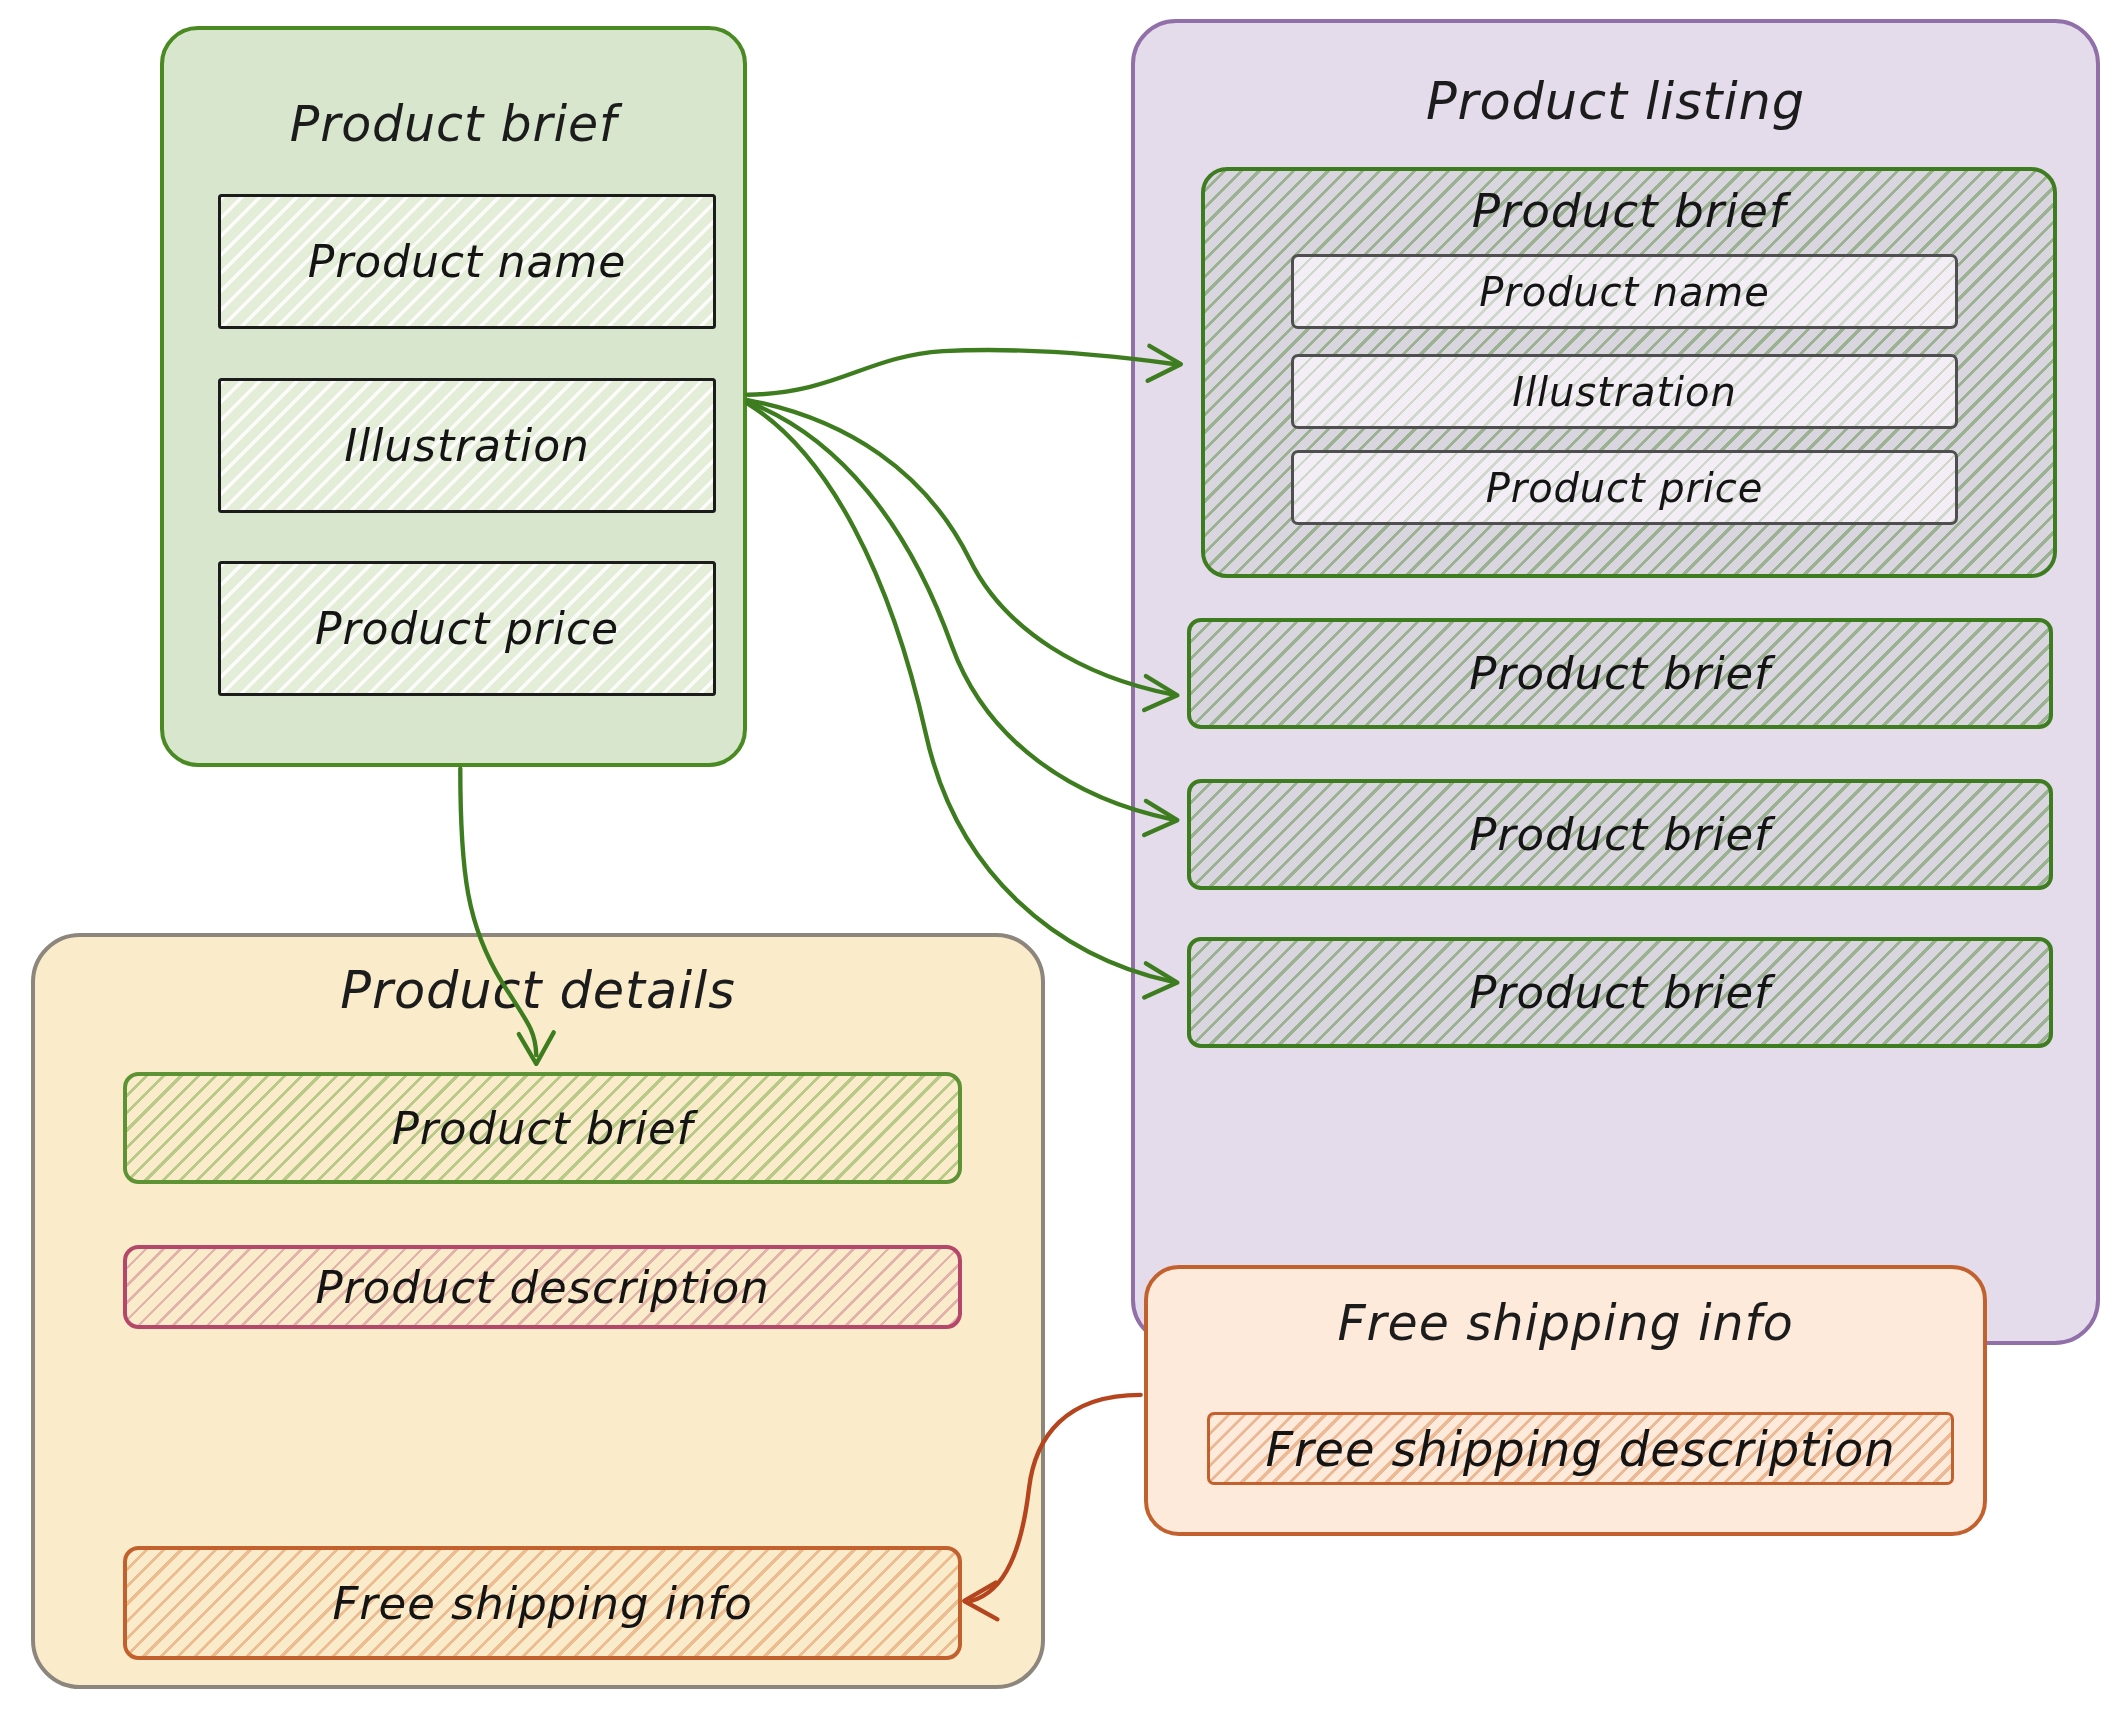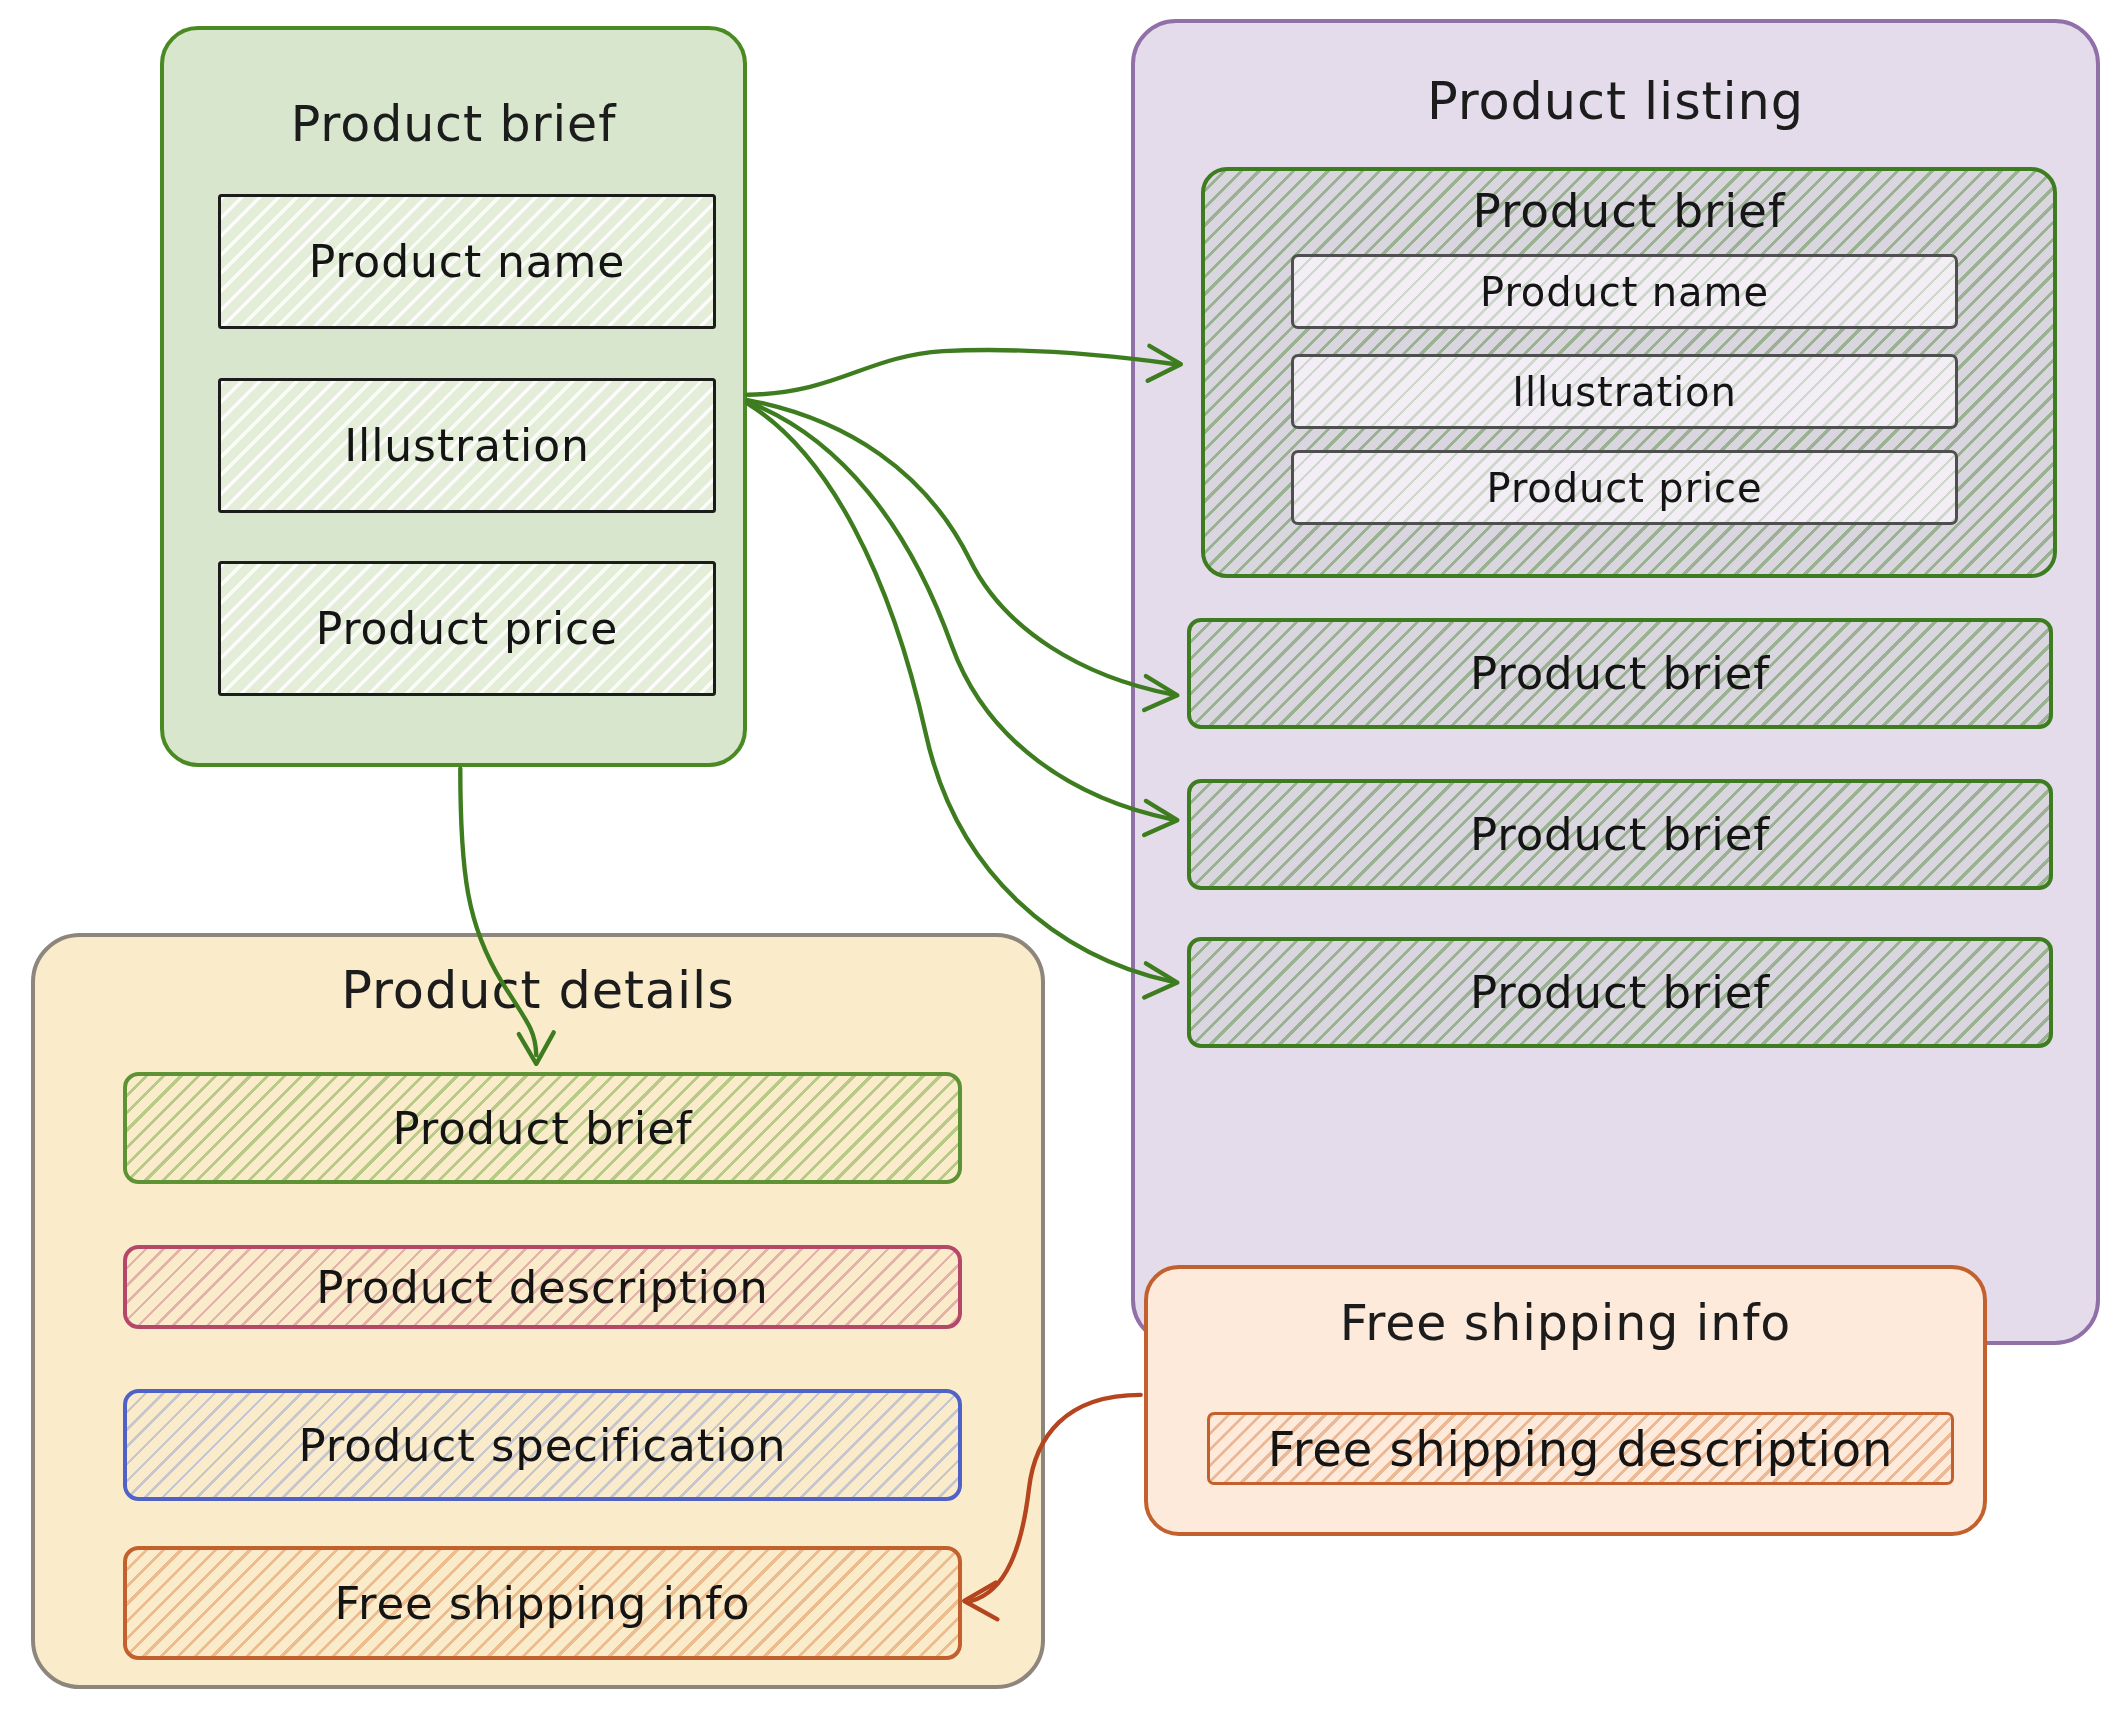--- a/index.html
+++ b/index.html
@@ -4,21 +4,21 @@
 <style>
   html,body{margin:0;padding:0;}
   body{
     width:2125px;height:1732px;
     position:relative;
     background:#ffffff;
     font-family:"DejaVu Sans","Liberation Sans",sans-serif;
     color:#1c1c1c;
     overflow:hidden;
   }
-  .panel{position:absolute;box-sizing:border-box;}
+  .panel{position:absolute;box-sizing:border-box;font-style:italic;}
   .panel-title{
     position:absolute;left:0;right:0;
     text-align:center;
     font-size:51px;font-weight:400;
     color:#1c1c1c;
     letter-spacing:0.9px;
   }
   .bar{
     position:absolute;box-sizing:border-box;
     display:flex;align-items:center;justify-content:center;
@@ -136,21 +136,20 @@
 
   <div class="bar listing-row" style="top:595px;">Product brief</div>
   <div class="bar listing-row" style="top:756px;">Product brief</div>
   <div class="bar listing-row" style="top:914px;">Product brief</div>
 </div>
 
 <div class="panel details-panel">
   <div class="panel-title">Product details</div>
   <div class="bar details-row row-green" style="top:135px;height:112px;">Product brief</div>
   <div class="bar details-row row-pink" style="top:308px;height:84px;">Product description</div>
-  <div class="bar details-row row-blue" style="top:452px;height:112px;">Product specification</div>
   <div class="bar details-row row-orange" style="top:609px;height:114px;">Free shipping info</div>
 </div>
 
 <div class="panel shipping-panel">
   <div class="panel-title">Free shipping info</div>
   <div class="bar shipping-bar">Free shipping description</div>
 </div>
 
 <svg id="arrows" width="2125" height="1732" viewBox="0 0 2433 1983">
 

